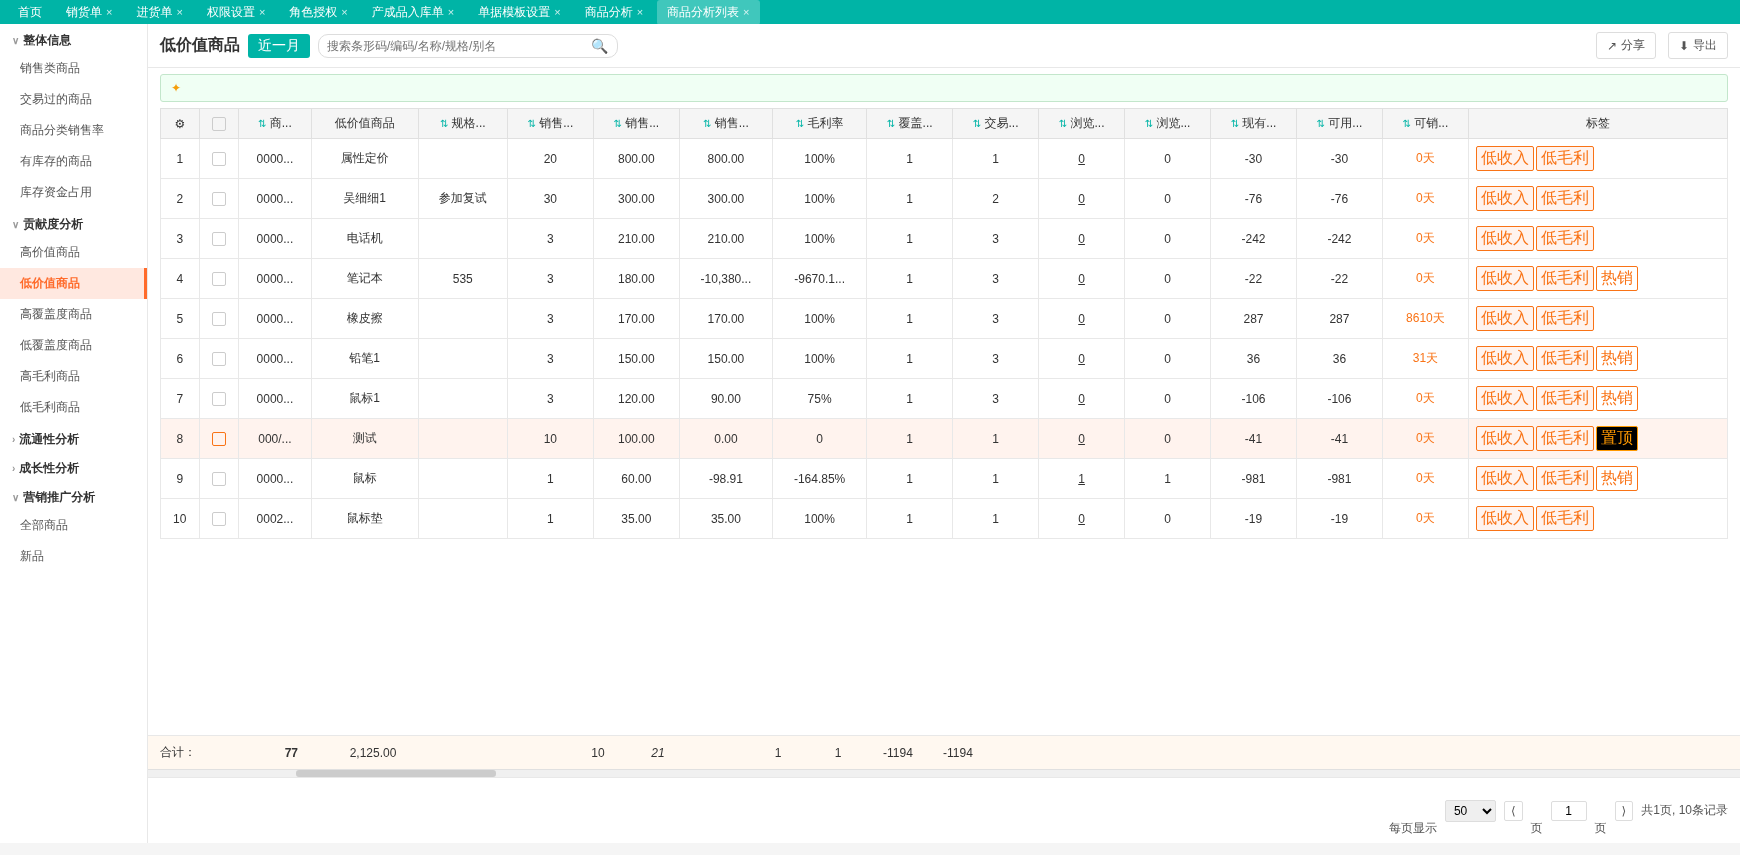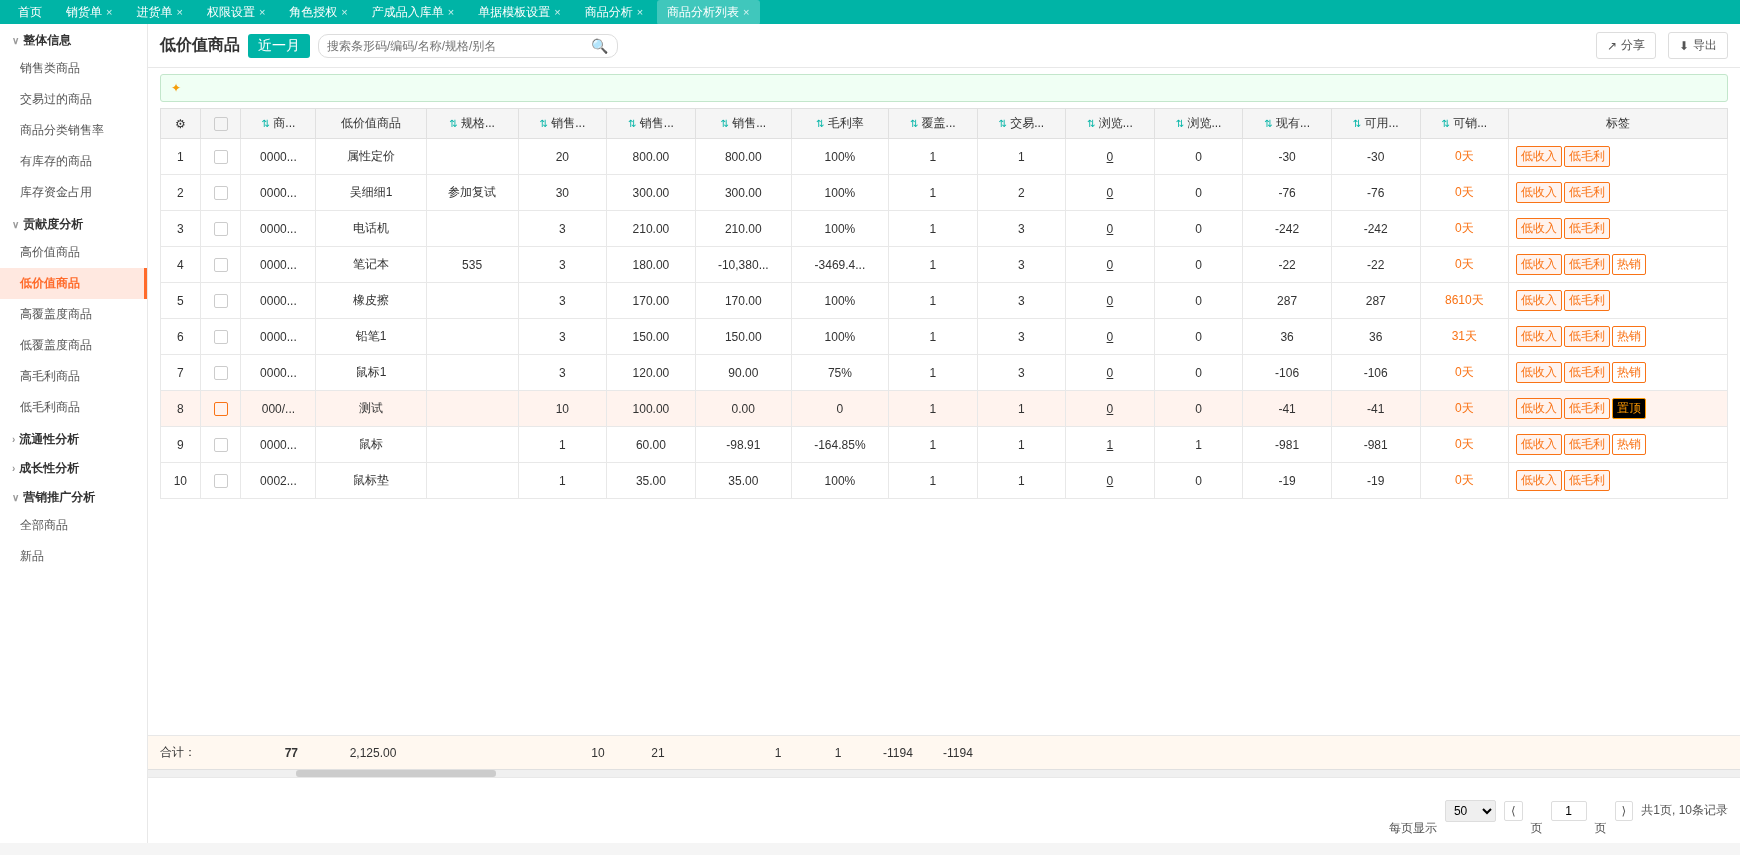--- a/index.html
+++ b/index.html
@@ -174,21 +174,21 @@
       color: #333;
       white-space: nowrap;
     }
     tbody tr.highlighted td { background: #fff3ee; }
     .tag-badge {
       display: inline-block;
       border: 1px solid #f97316;
       color: #f97316;
       border-radius: 2px;
       padding: 1px 4px;
-      font-size: 12px;
+      font-size: 16px;
       margin: 1px;
     }
     .tag-badge.orange-fill {
       background: #fff3ee;
     }
     .tag-badge.hot {
       border-color: #f97316;
       color: #f97316;
     }
     .tag-badge.recommend {
@@ -500,21 +500,21 @@
             </tr>
             <tr>
               <td>4</td>
               <td><span class="checkbox-placeholder"></span></td>
               <td>0000...</td>
               <td>笔记本</td>
               <td>535</td>
               <td>3</td>
               <td>180.00</td>
               <td>-10,380...</td>
-              <td>-3469.4...</td>
+              <td>-9670.1...</td>
               <td>1</td>
               <td>3</td>
               <td><span class="underline-link">0</span></td>
               <td>0</td>
               <td>-22</td>
               <td>-22</td>
               <td class="day-text">0天</td>
               <td style="text-align: left;"><span class="tag-badge orange-fill">低收入</span><span class="tag-badge orange-fill">低毛利</span><span class="tag-badge hot">热销</span></td>
             </tr>
             <tr>
@@ -635,21 +635,21 @@
       </table>
     </div>
 
     <div class="footer-summary">
       <span class="footer-label">合计：</span>
       <span class="footer-cell" style="min-width:120px; text-align:right; padding-right:30px;font-weight:bold;">77</span>
       <span class="footer-cell" style="min-width:90px;">2,125.00</span>
       <span class="footer-cell" style="min-width:90px;"></span>
       <span class="footer-cell" style="min-width:60px;"></span>
       <span class="footer-cell" style="min-width:60px;">10</span>
-      <span class="footer-cell" style="min-width:60px;">21</span>
+      <span class="footer-cell" style="min-width:60px;font-style:italic;">21</span>
       <span class="footer-cell" style="min-width:60px;"></span>
       <span class="footer-cell" style="min-width:60px;">1</span>
       <span class="footer-cell" style="min-width:60px;">1</span>
       <span class="footer-cell" style="min-width:60px;">-1194</span>
       <span class="footer-cell" style="min-width:60px;">-1194</span>
     </div>
 
     <div class="scroll-thumb-bar">
       <div class="scroll-thumb"></div>
     </div>

